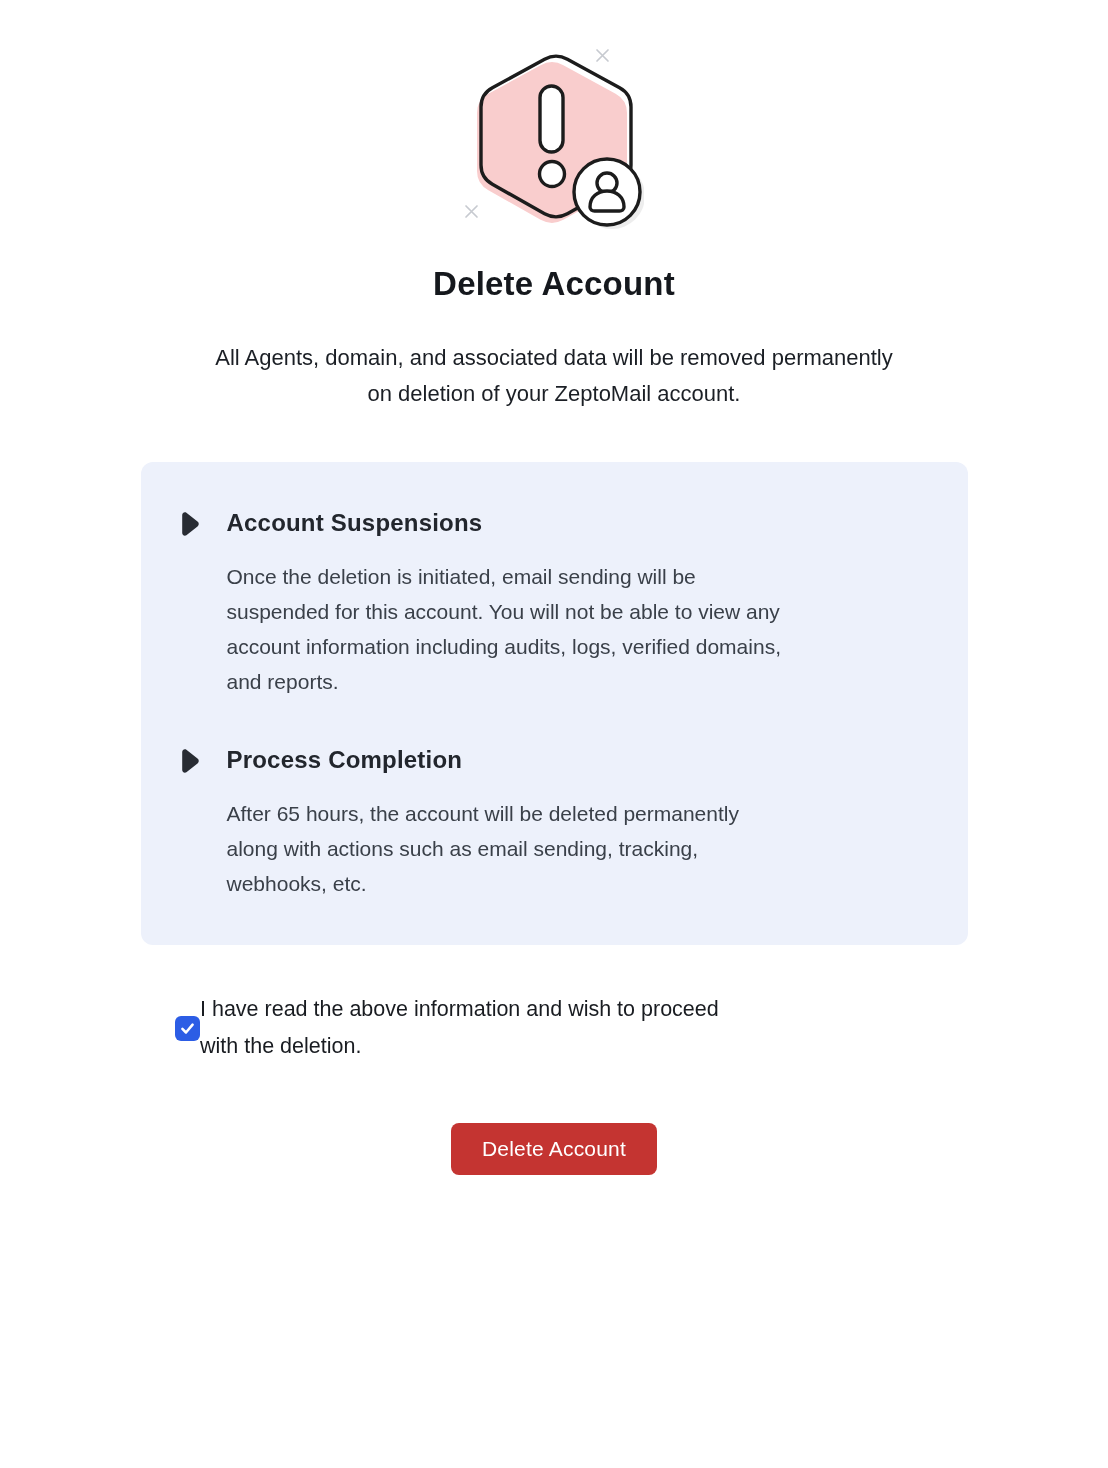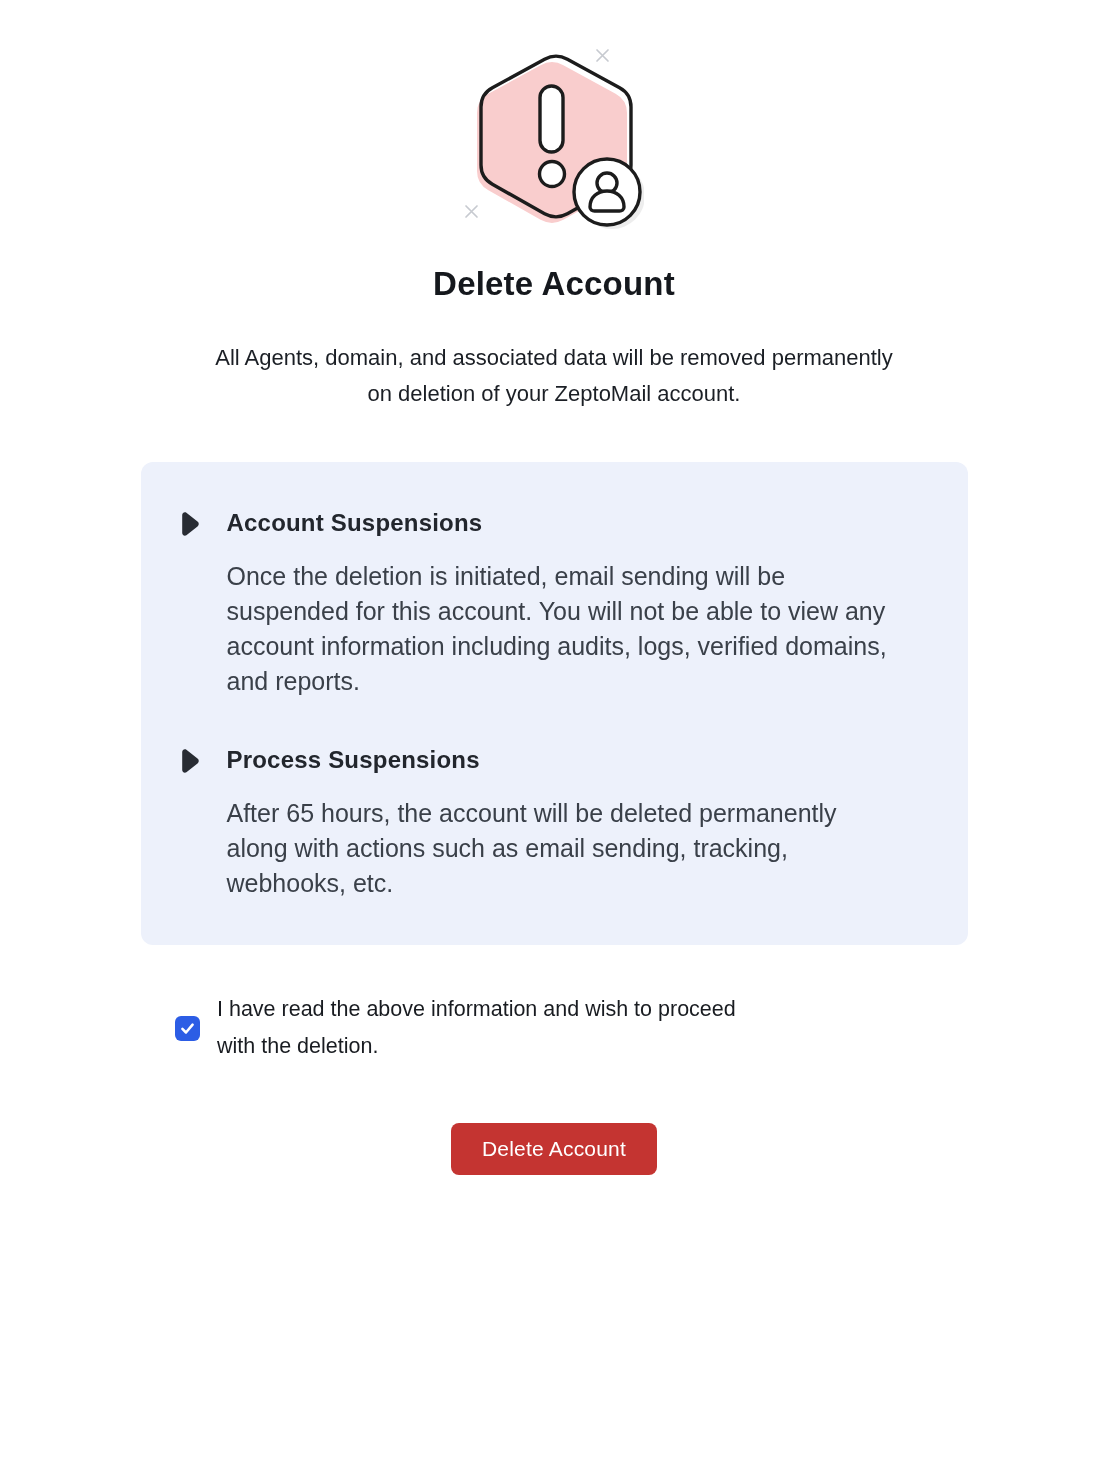--- a/index.html
+++ b/index.html
@@ -64,33 +64,32 @@
   .section-title{
     margin:0;
     font-size:24px;
     line-height:30px;
     font-weight:700;
     color:#22262D;
     letter-spacing:.2px;
   }
   .section-body{
     margin:21px 0 0;
-    font-size:25px;
+    font-size:21px;
     line-height:35px;
     color:var(--text-body);
     white-space:pre-line;
     max-width:720px;
   }
   .section-body.no-title{margin-top:0;color:#343A42;}
   .info-section.note .bullet{margin-top:6px;}
 
   .confirm-row{
     display:flex;
     align-items:center;
-    gap:17px;
     margin:46px 0 0 175px;
   }
   .checkbox{
     width:25px;height:25px;
     border-radius:6px;
     background:var(--accent-blue);
     display:flex;align-items:center;justify-content:center;
     flex:0 0 auto;
     cursor:pointer;
   }
@@ -170,21 +169,21 @@
     </div>
 
 
     <div class="info-section">
       <span class="bullet">
         <svg width="22" height="26" viewBox="0 0 22 26">
             <path class="bullet-shape" d="M4.2 4.1 C4.2 1.9 6.6 0.6 8.4 1.8 L19.5 10.6 C21.2 11.9 21.2 14.1 19.5 15.4 L8.4 24.2 C6.6 25.4 4.2 24.1 4.2 21.9 Z"></path>
           </svg>
       </span>
       <div class="section-content">
-        <h2 class="section-title">Process Suspensions</h2>
+        <h2 class="section-title">Process Completion</h2>
         <p class="section-body">After 65 hours, the account will be deleted permanently
 along with actions such as email sending, tracking,
 webhooks, etc.</p>
       </div>
     </div>
 
 
   </section>
 
   <div class="confirm-row">

